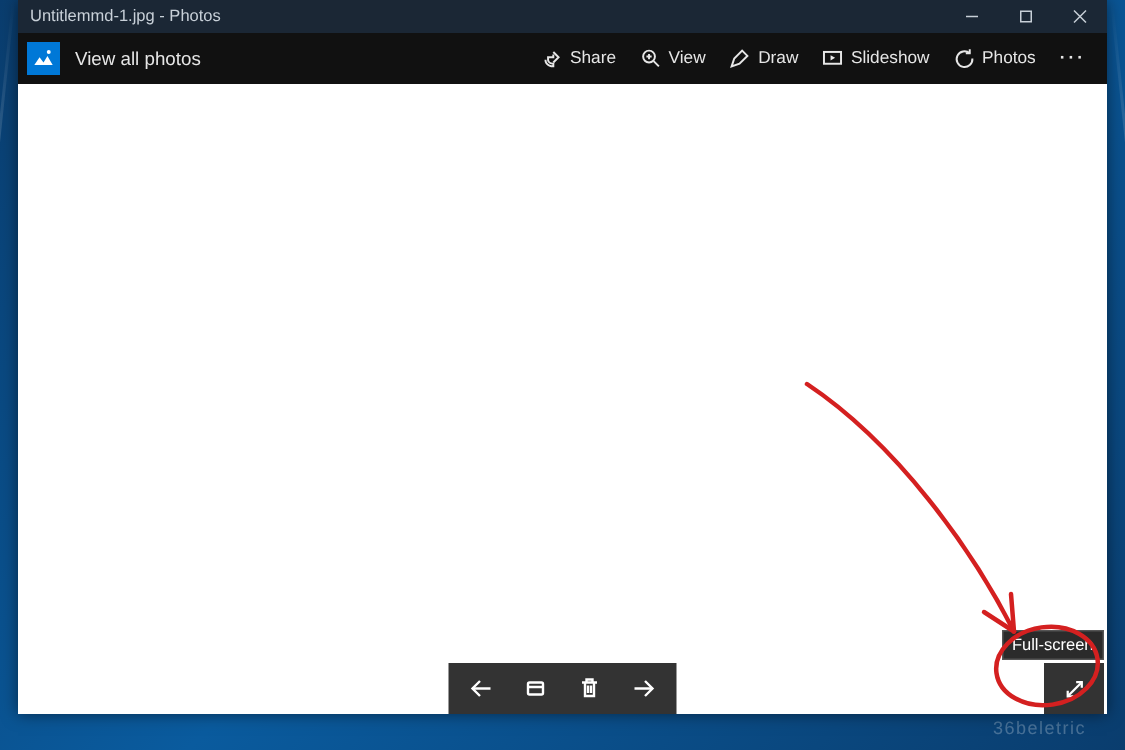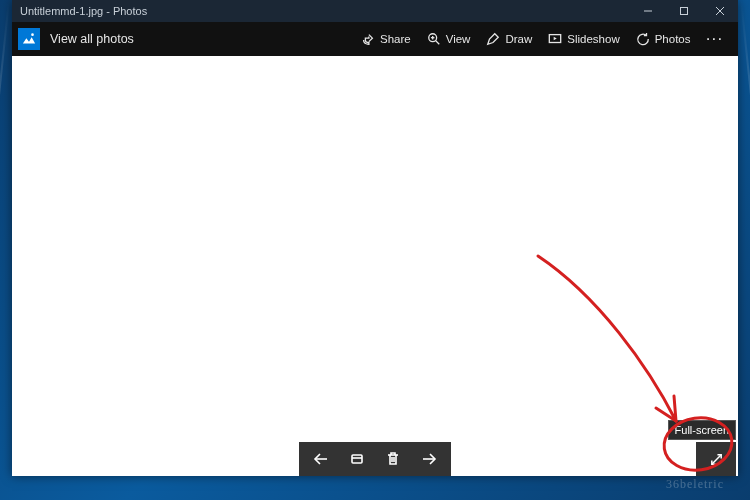--- a/index.html
+++ b/index.html
@@ -13,21 +13,21 @@
     .light-ray {
       position: absolute;
       top: 0; bottom: 0;
       width: 2px;
       background: linear-gradient(to bottom, rgba(255,255,255,0) 0%, rgba(255,255,255,0.3) 40%, rgba(255,255,255,0.5) 60%, rgba(255,255,255,0) 100%);
       transform-origin: top center;
     }
     .watermark {
       position:absolute; right:26px; bottom:8px;
       color: rgba(255,255,255,0.25); font-size:12px; letter-spacing:1px;
-      font-family: Liberation Serif, serif;
+      font-family: Liberation Sans, sans-serif;
     }
     .window {
       position: absolute;
       left: 12px; top: 0; right: 12px; bottom: 24px;
       background: #ef4444;
       display: flex;
       flex-direction: column;
       box-shadow: 0 0 10px rgba(0,0,0,.5);
     }
     .titlebar {

